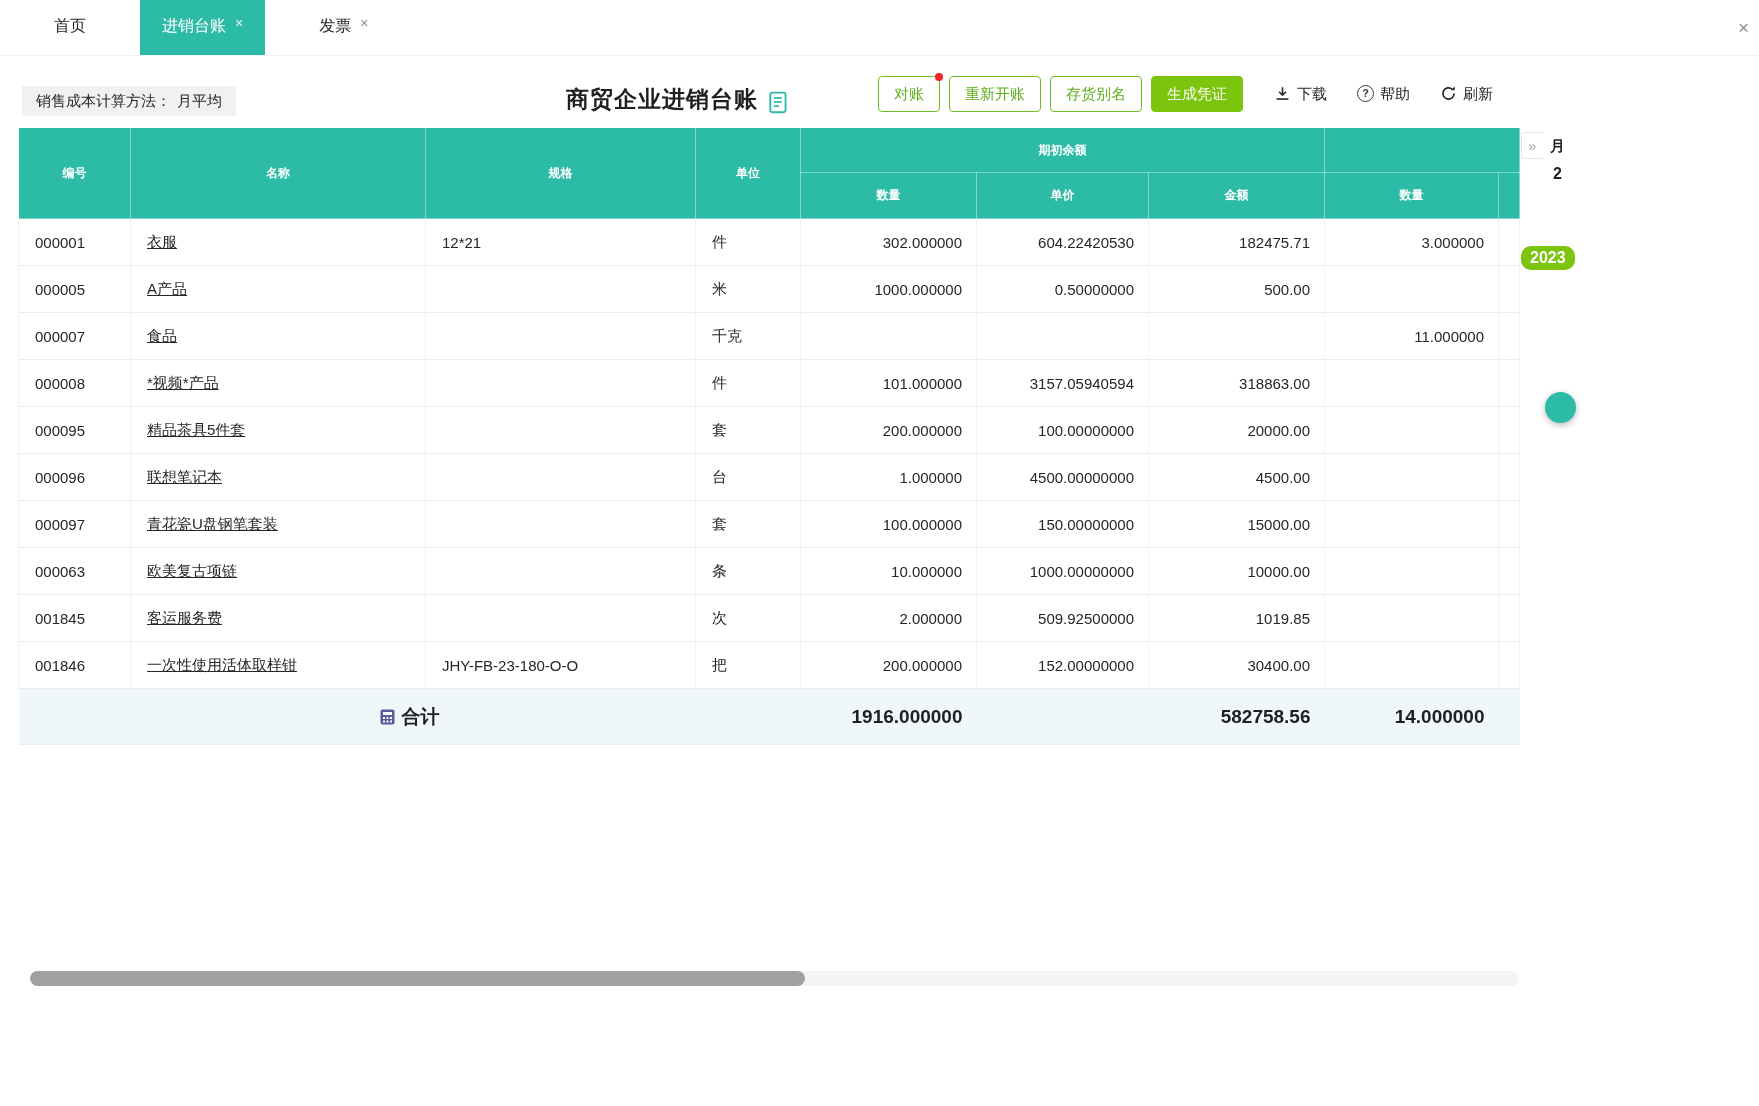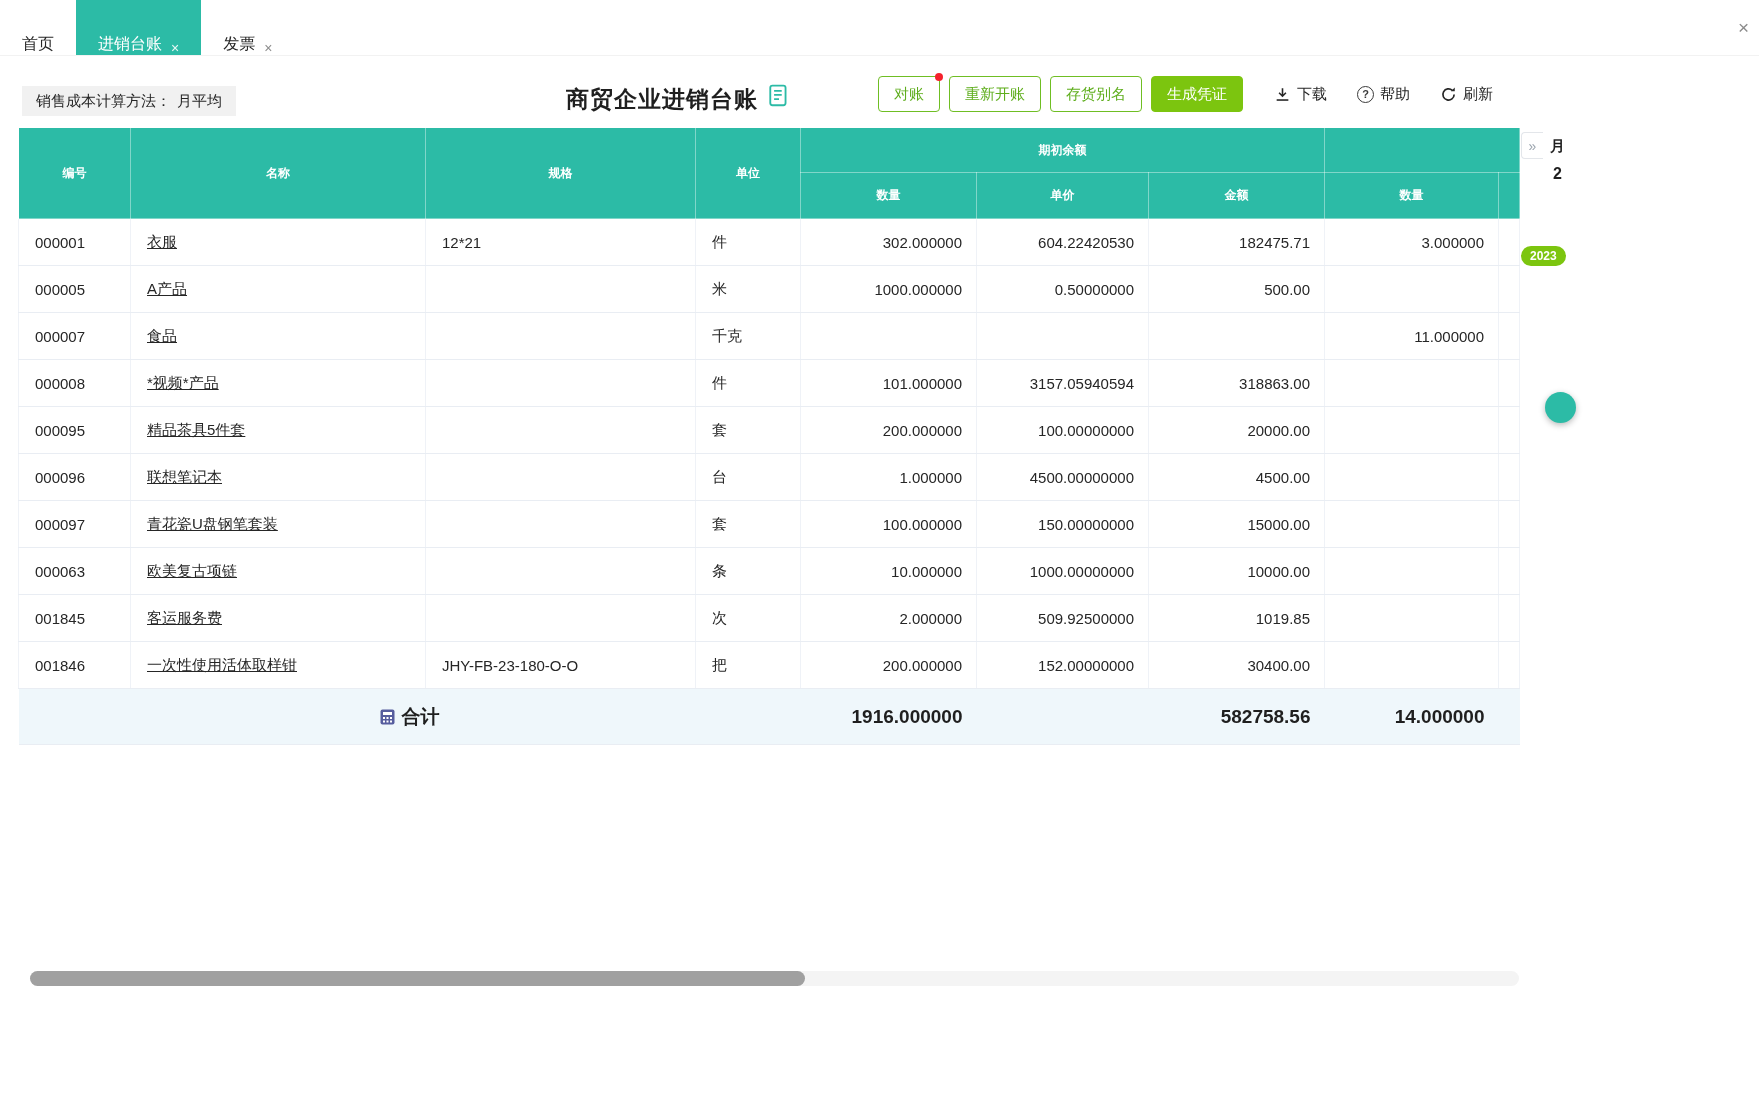--- a/index.html
+++ b/index.html
@@ -3,40 +3,40 @@
 <meta charset="utf-8">
 <style>
   * { margin:0; padding:0; box-sizing:border-box; }
   html,body { width:1759px; height:1106px; }
   body { font-family:"Liberation Sans","DejaVu Sans",sans-serif; background:#fff; color:#262626; }
   .app { position:relative; width:1759px; height:1106px; background:#fff; overflow:hidden; }
 
   
   .tabbar { position:absolute; top:0; left:0; width:100%; height:56px; background:#fff;
             display:flex; align-items:stretch; border-bottom:1px solid #f2f2f2; }
-  .tab { display:flex; align-items:flex-end; gap:9px; padding:0 22px; font-size:16px; cursor:pointer; white-space:nowrap; }
+  .tab { display:flex; align-items:flex-start; gap:9px; padding:16px 22px; font-size:16px; cursor:pointer; white-space:nowrap;margin-left:32px; }
   .tab .close { font-size:14px; color:#8c8c8c; line-height:1; }
   .tab.active { background:#2CBBA6; color:#fff; }
   .tab.active .close { color:#fff; opacity:.9; }
   .tabbar-close { position:absolute; right:10px; top:0; height:56px; display:flex; align-items:center;
                   color:#8c8c8c; font-size:19px; cursor:pointer; }
 
   
   .cost-chip { position:absolute; left:22px; top:86px; height:30px; background:#F1F1F1;
                display:flex; align-items:center; padding:0 14px; font-size:15px; gap:6px;justify-content:center; }
-  .page-title { position:absolute; left:566px; top:84px; display:flex; align-items:flex-start; gap:10px; }
+  .page-title { position:absolute; left:566px; top:84px; display:flex; align-items:flex-end; gap:10px; }
   .page-title .txt { font-size:23px; font-weight:700; color:#1f1f1f; letter-spacing:1px; }
   .actions { position:absolute; left:878px; top:76px; height:36px; display:flex; align-items:center; }
   .btn { height:36px; padding:0 15px; border:1px solid #6FBE23; color:#5FAE1D; background:#fff;
          border-radius:4px; font-size:15px; display:flex; align-items:center; position:relative;
          cursor:pointer; margin-right:9px; white-space:nowrap; }
   .btn.solid { background:#7CC50F; border-color:#7CC50F; color:#fff; }
   .btn .dot { position:absolute; top:-4px; right:-4px; width:8px; height:8px; background:#F5222D; border-radius:50%; }
   .textbtns { display:flex; align-items:center; gap:30px; margin-left:22px; }
-  .textbtn { display:flex; align-items:center; gap:6px; font-size:15px; color:#262626; cursor:pointer; white-space:nowrap; }
+  .textbtn { display:flex; align-items:flex-start; gap:6px; font-size:15px; color:#262626; cursor:pointer; white-space:nowrap; }
   .qmark { width:17px; height:17px; border:1.4px solid #3a3a3a; border-radius:50%; display:flex;
            align-items:center; justify-content:center; font-size:11px; font-weight:700; color:#3a3a3a; }
 
   
   .table-area { position:absolute; left:18px; top:127px; }
   table { border-collapse:collapse; table-layout:fixed; width:1501px; font-size:15px; }
   thead th { background:#2CBBA6; color:#fff; font-weight:600; font-size:12px;
              border:1px solid rgba(255,255,255,.4); text-align:center; }
   thead tr.r1 th { height:45px; }
   thead tr.r2 th { height:46px; }
@@ -50,21 +50,21 @@
   .total-label { display:flex; align-items:center; justify-content:center; gap:7px; }
 
   
   .collapse-handle { position:absolute; left:1521px; top:132px; width:22px; height:27px; background:#fff;
                      border:1px solid #E3E6EA; border-right:none; border-radius:4px 0 0 4px;
                      display:flex; align-items:center; justify-content:center; color:#9AA3AD;
                      font-size:14px; cursor:pointer; }
   .side-month { position:absolute; left:1550px; top:137px; font-size:15px; font-weight:600; color:#1f1f1f; }
   .side-num   { position:absolute; left:1553px; top:165px; font-size:16px; font-weight:700; color:#1f1f1f; }
   .year-badge { position:absolute; left:1521px; top:246px; background:#7CC50F; color:#fff;
-                font-size:12px; font-weight:700; padding:3px 9px; border-radius:10px; cursor:pointer; }
+                font-size:16px; font-weight:700; padding:3px 9px; border-radius:10px; cursor:pointer; }
   .fab { position:absolute; left:1545px; top:392px; width:31px; height:31px; border-radius:50%;
          background:#2CBBA6; box-shadow:0 2px 6px rgba(0,0,0,.28); cursor:pointer; }
 
   
   .hscroll-track { position:absolute; left:30px; top:971px; width:1489px; height:15px;
                    background:#F4F4F4; border-radius:8px; }
   .hscroll-thumb { position:absolute; left:0; top:0; width:775px; height:15px;
                    background:#A0A0A0; border-radius:8px; cursor:grab; }
 </style>
 </head>

